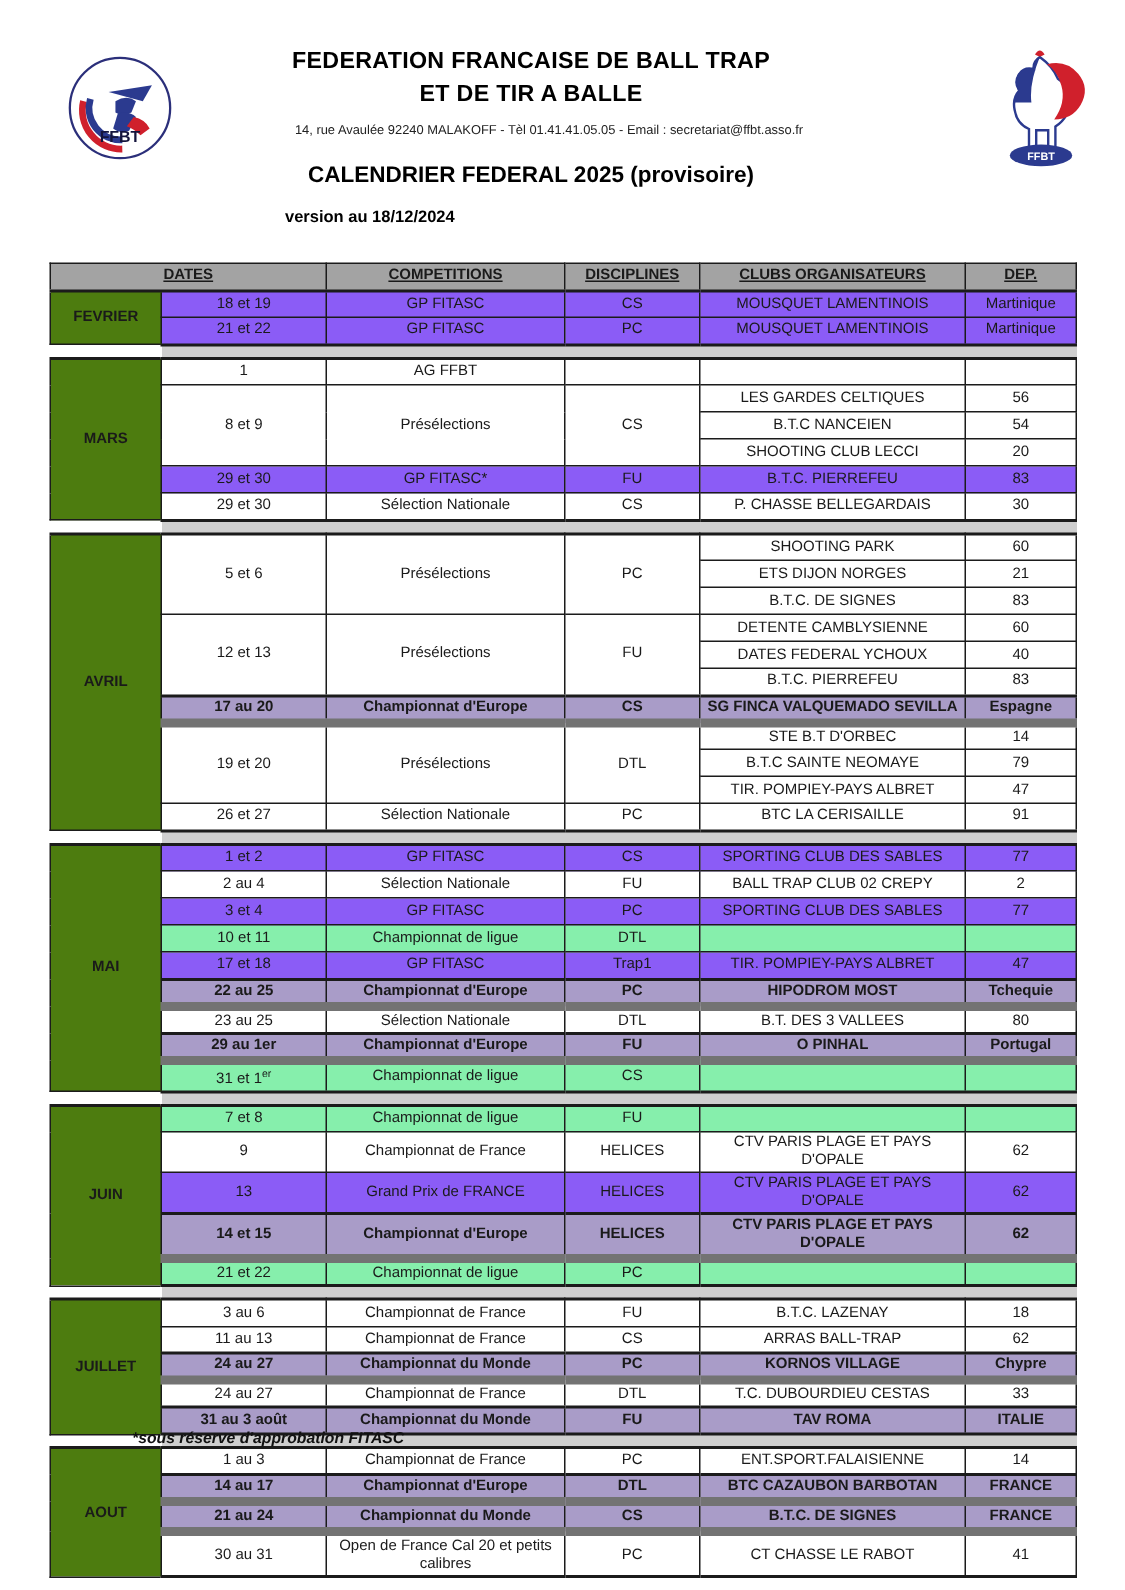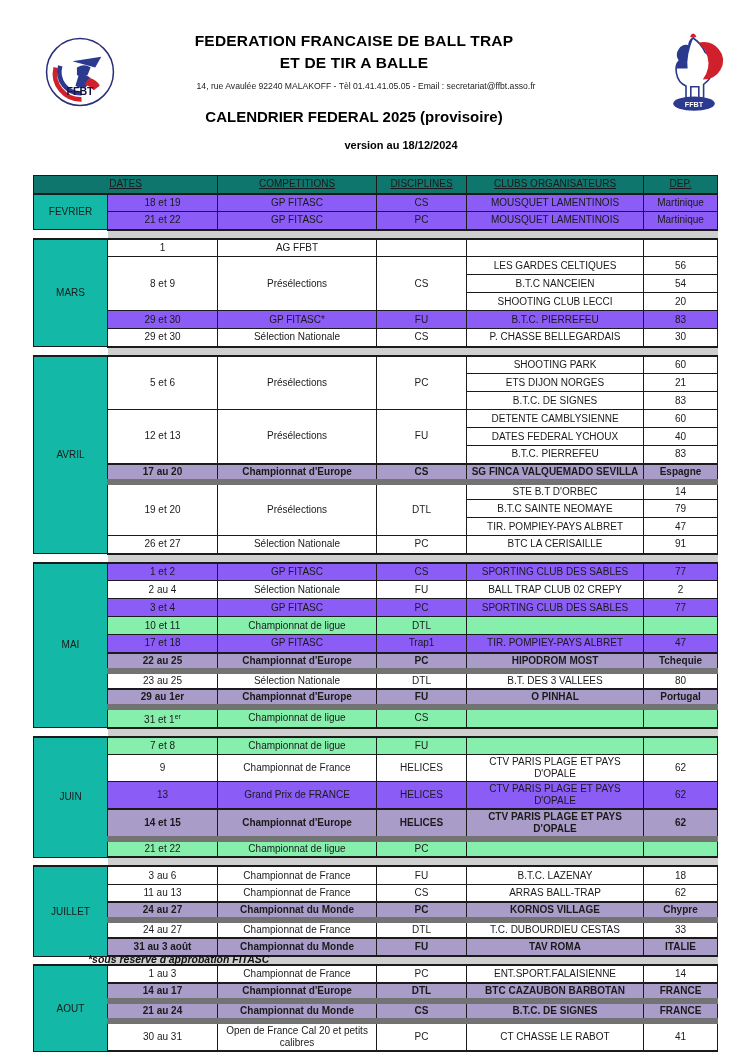--- a/index.html
+++ b/index.html
@@ -23,21 +23,21 @@
     line-height:22px; color:#000;
   }
   .addr-line {
     margin-top:7px; font-size:8.6px; color:#222; letter-spacing:0px;padding-left:24px;
   }
   .cal-title {
     margin-top:17px; font-size:15px; font-weight:bold; color:#000;
   }
   .version {
     position:absolute; left:0; top:139px; width:612px;
-    text-align:center; padding-left:190px;
+    text-align:left; padding-left:190px;
     font-size:11px; font-weight:bold; color:#000;
   }
 
   
   .sheet { position:absolute; left:33px; top:175px; width:684px; }
 
   table.cal { border-collapse:collapse; width:684px; table-layout:fixed; }
   table.cal col.c-month { width:74px; }
   table.cal col.c-date  { width:110px; }
   table.cal col.c-comp  { width:159px; }
@@ -50,32 +50,32 @@
     font-size:10px;
     text-align:center;
     vertical-align:middle;
     padding:1px 2px;
     line-height:12px;
     height:18px;
     color:#1a1a1a;
   }
 
   th.hdr {
-    background:#0f766e;
+    background:#a3a3a3;
     font-size:10.5px;
-    font-weight:normal;
+    font-weight:bold;
     height:26px;
     border:2px solid #1b1b1b;
     color:#000;
   }
   th.hdr span { text-decoration:underline; }
 
   td.month {
-    font-weight:normal; font-size:10.5px;
-    background:#14b8a6; border:2px solid #1b1b1b;
+    font-weight:bold; font-size:10.5px;
+    background:#4d7c0f; border:2px solid #1b1b1b;
   }
 
   
   tr.gap td {
     height:9px; padding:0; border:none;
     background:#cfcfcf;
     border-top:2px solid #1b1b1b;
     border-bottom:2px solid #1b1b1b;
   }
   tr.gap td.sp { background:#ffffff; border:none; }

